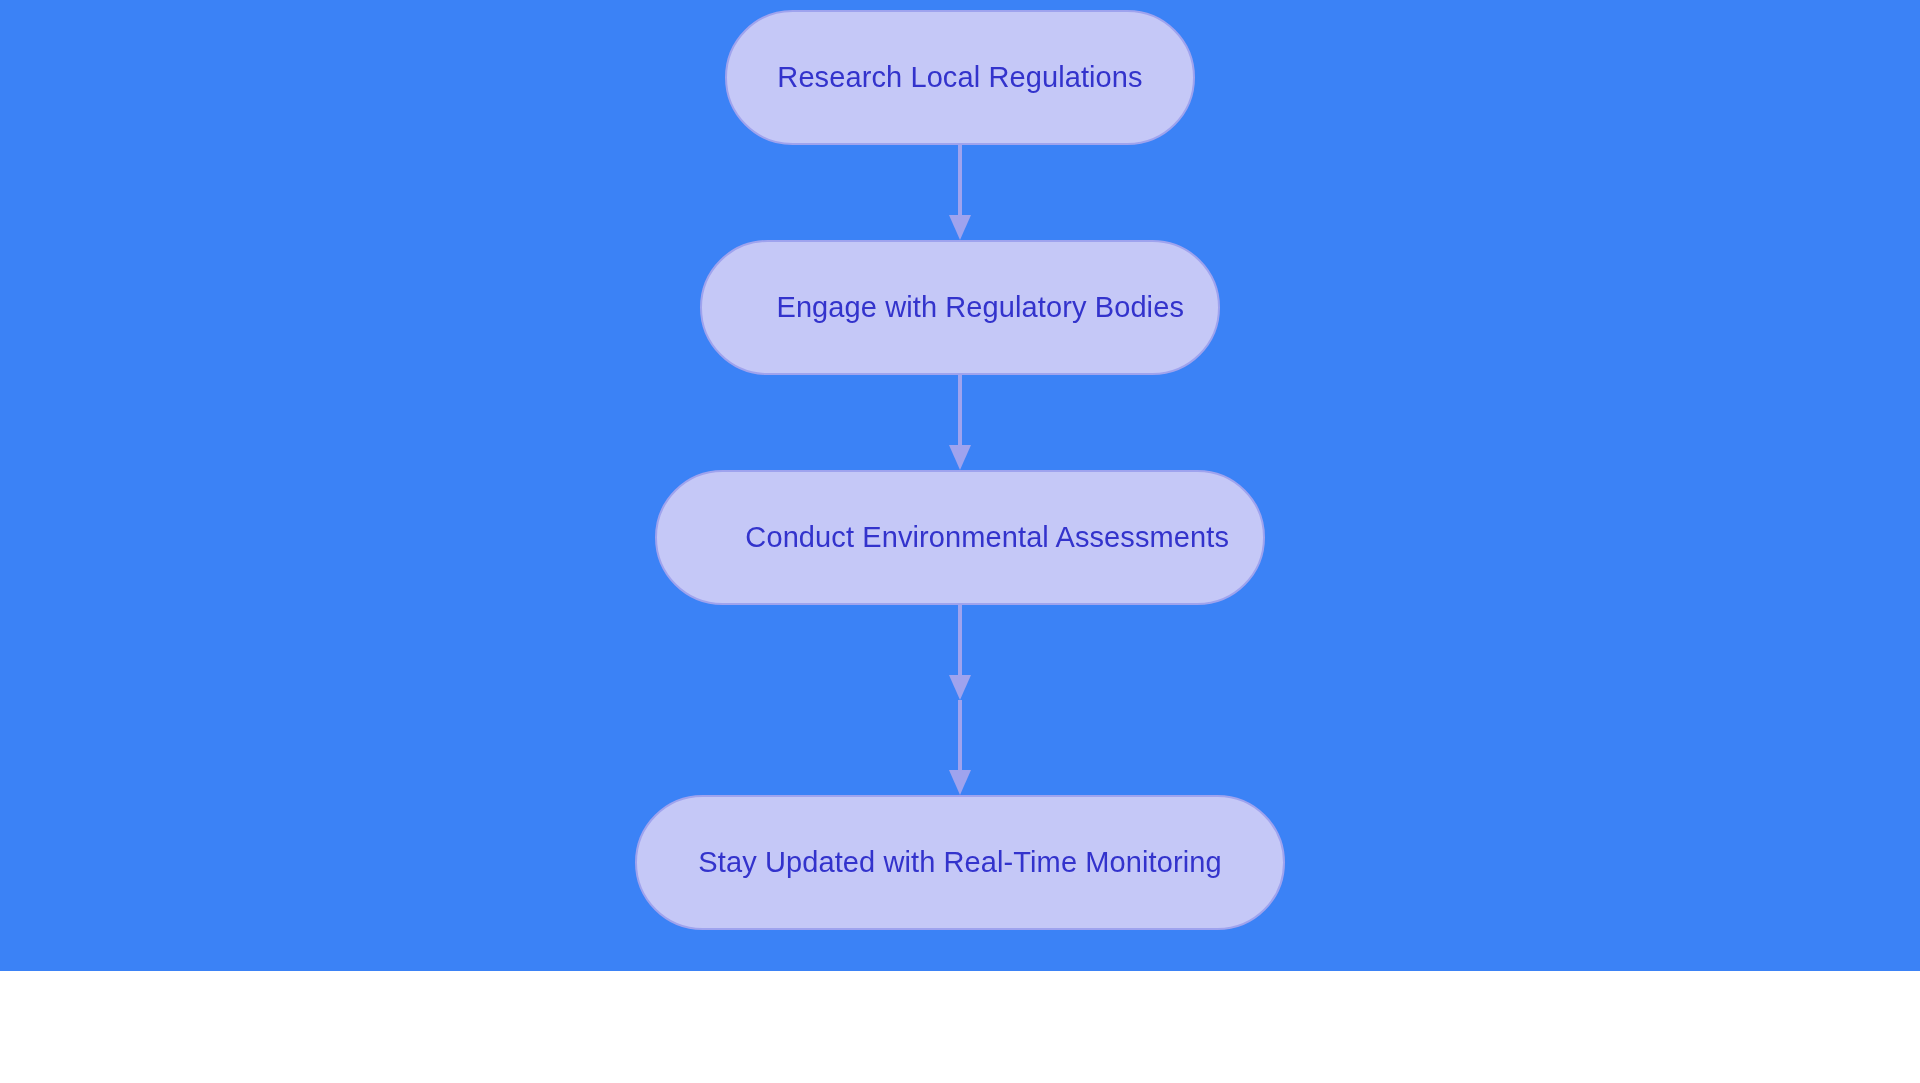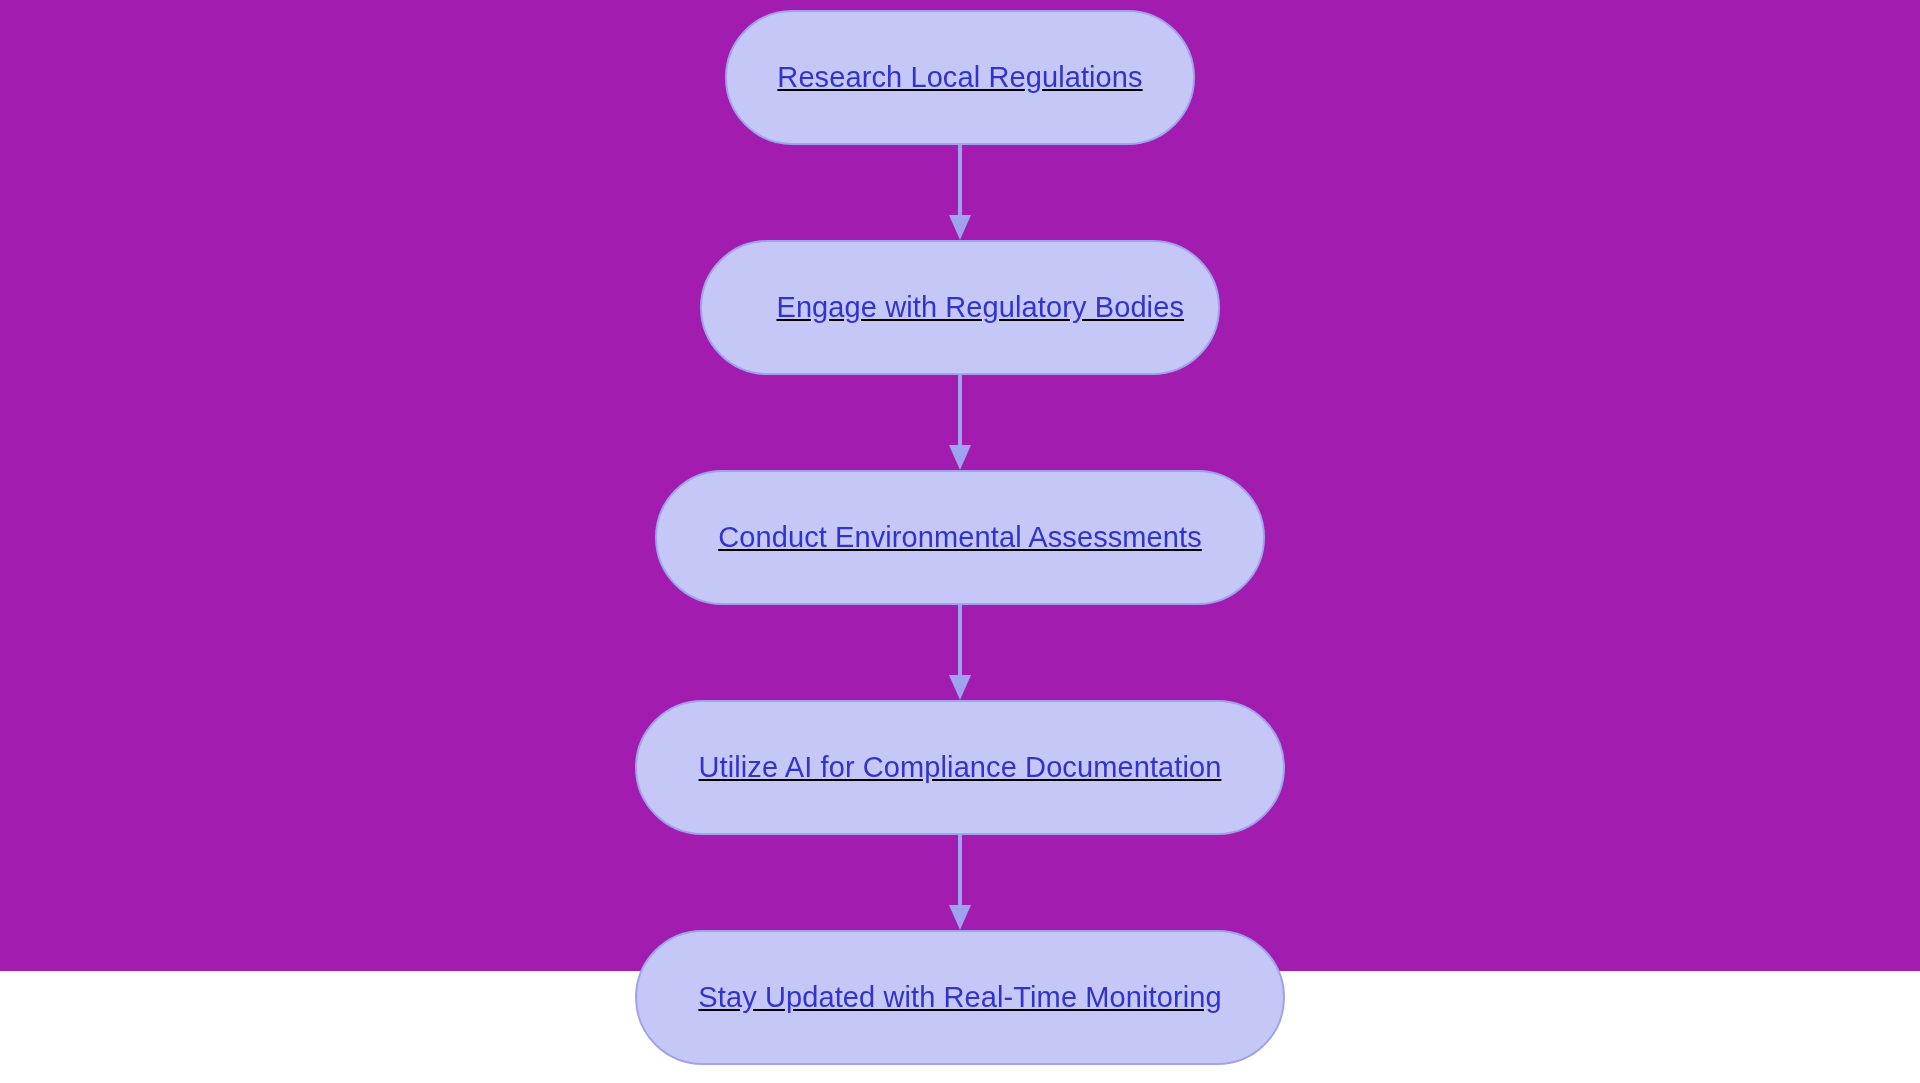--- a/index.html
+++ b/index.html
@@ -13,25 +13,24 @@
     width: 1920px;
     height: 1083px;
     font-family: "Liberation Sans", "DejaVu Sans", sans-serif;
     overflow: hidden;
   }
 
   #flowchart {
     position: relative;
     width: 1920px;
     height: 971px;
-    background: #a21caf;
+    background: #3b82f6;
     display: flex;
     flex-direction: column;
     align-items: center;
-    text-decoration: underline;
   }
 
   .node {
     position: relative;
     height: 135px;
     border-radius: 68px;
     background: #c5c8f7;
     border: 2px solid #9fa3ee;
     display: flex;
     align-items: center;
@@ -73,21 +72,21 @@
     border-left: 11px solid transparent;
     border-right: 11px solid transparent;
     border-top: 25px solid #9fa3ee;
     flex: 0 0 auto;
     margin-top: -1px;
   }
 
   
   .n0 { width: 470px; margin-top: 10px; }
   .n1 { width: 520px; justify-content: flex-end; }
-  .n2 { width: 610px; }
+  .n2 { width: 610px; justify-content: flex-end; }
   .n3 { width: 650px; }
   .n4 { width: 650px; }
 </style>
 </head>
 <body>
 
 <div id="flowchart">
 
   <div class="node n0">
     <span class="node-label">Research Local Regulations</span>
@@ -109,23 +108,20 @@
 
   <div class="node n2">
     <span class="node-label">Conduct Environmental Assessments</span>
   </div>
 
   <div class="connector">
     <div class="connector-line"></div>
     <div class="connector-arrowhead"></div>
   </div>
 
-  <div class="node n3">
-    <span class="node-label">Utilize AI for Compliance Documentation</span>
-  </div>
 
   <div class="connector">
     <div class="connector-line"></div>
     <div class="connector-arrowhead"></div>
   </div>
 
   <div class="node n4">
     <span class="node-label">Stay Updated with Real-Time Monitoring</span>
   </div>
 

